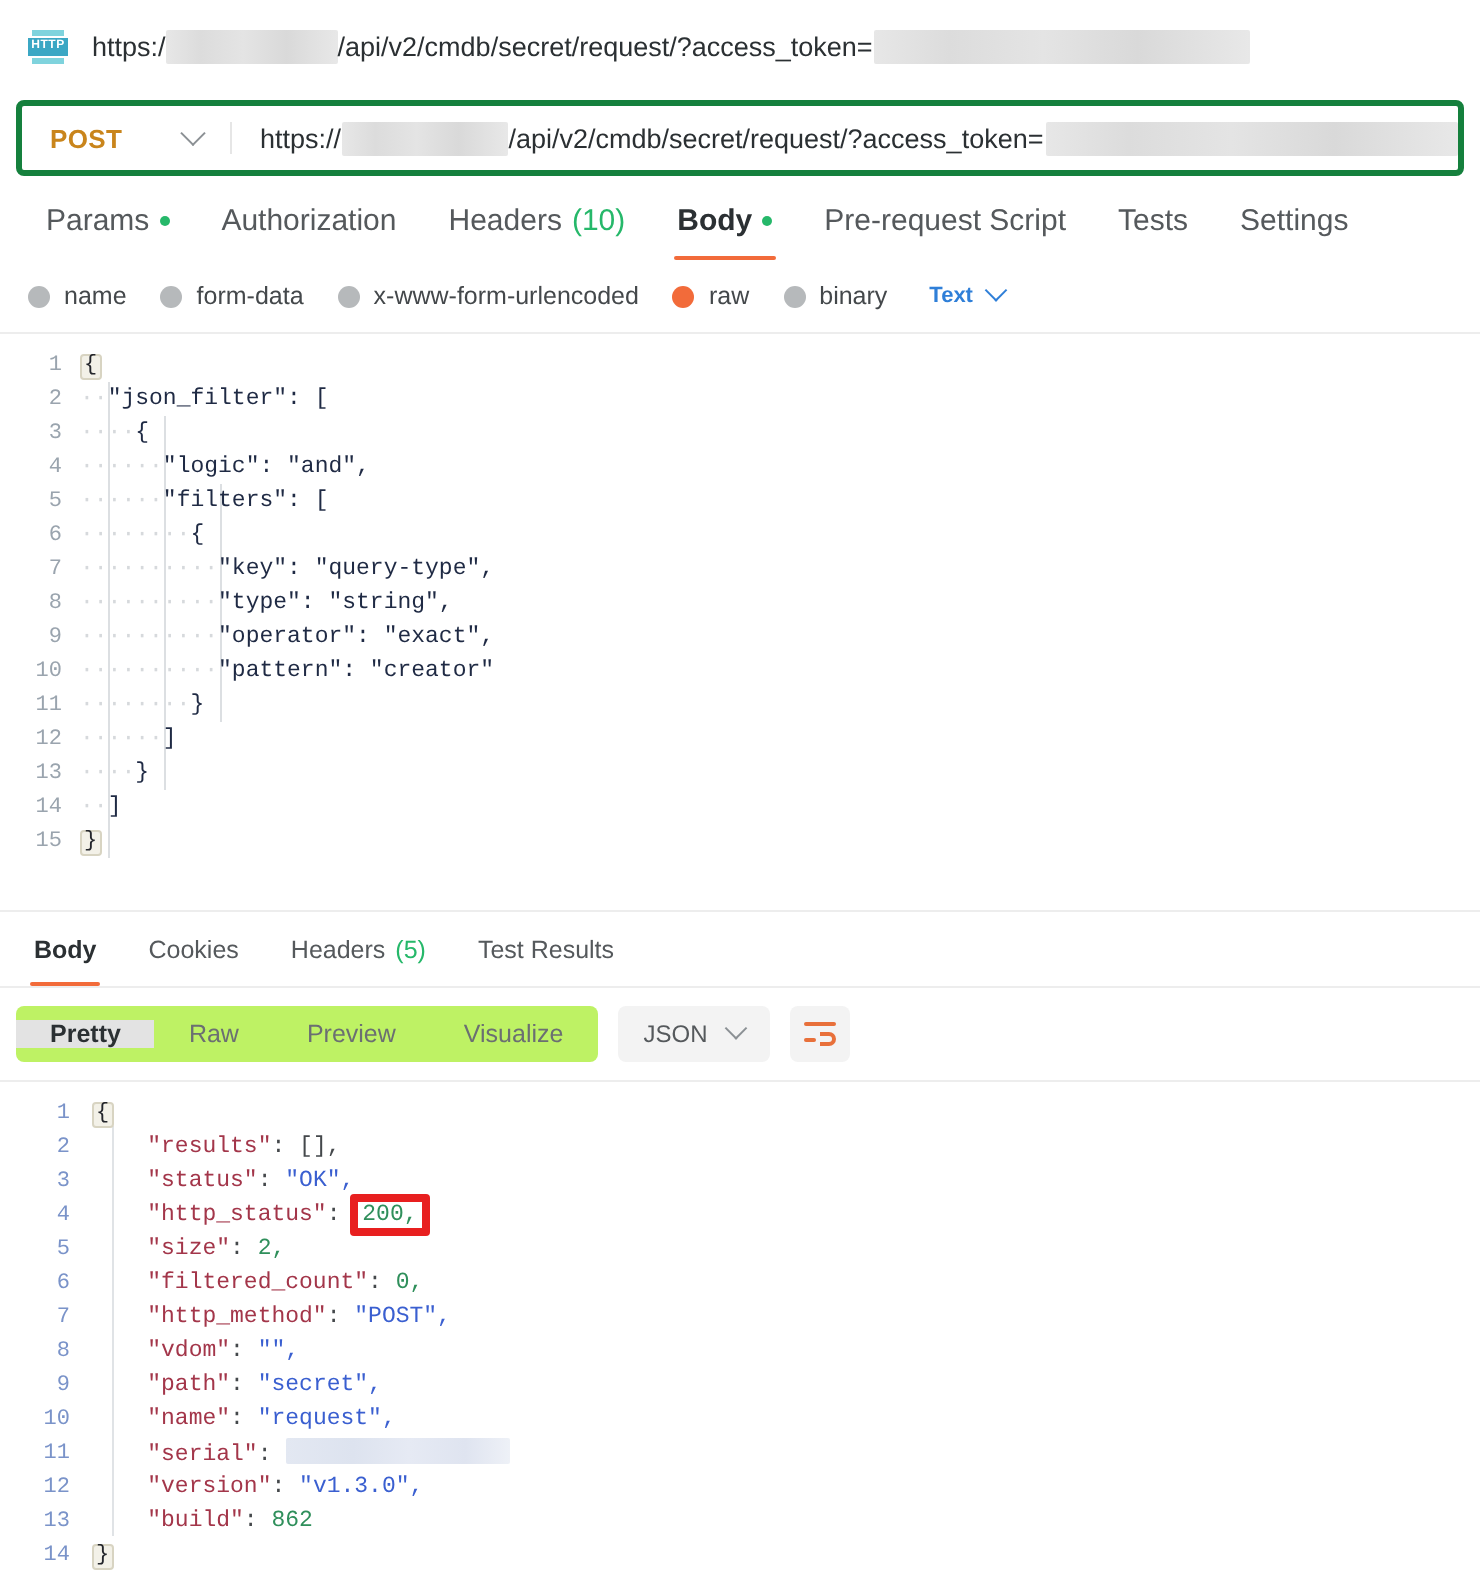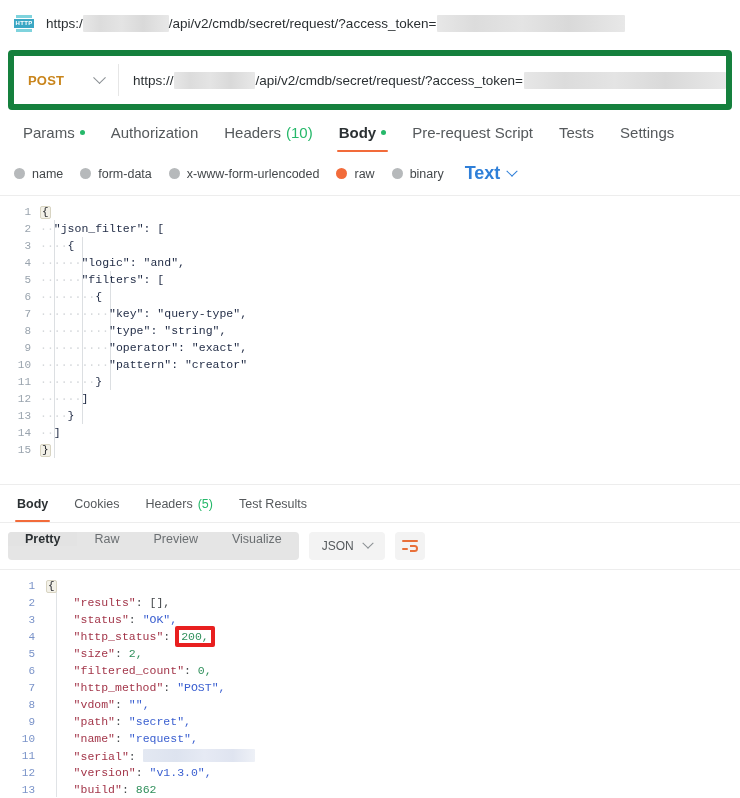--- a/index.html
+++ b/index.html
@@ -52,22 +52,22 @@
     background: linear-gradient(90deg,#e7e7e7 0%,#dcdcdc 20%,#e4e4e4 45%,#d9d9d9 70%,#e8e8e8 100%);
     border-radius: 1px;
     vertical-align: middle;
   }
   .blur.host-top { width: 86px; height: 17px; }
   .blur.token-top { width: 188px; height: 17px; margin-left: 1px; }
 
   
   .request-bar {
     margin: 4px 8px 0 8px;
-    height: 60px;
-    border: 6px solid #15803d;
+    height: 38px;
+    border: 3px solid #15803d;
     border-radius: 4px;
     background: #ffffff;
     display: flex;
     align-items: stretch;
     overflow: hidden;
   }
   .method-select {
     width: 104px;
     display: flex;
     align-items: center;
@@ -152,21 +152,21 @@
   .radio {
     width: 11px; height: 11px;
     border-radius: 50%;
     background: #b6b9bb;
     flex: 0 0 auto;
   }
   .radio.on { background: #f26b3a; }
   .text-type {
     display: flex; align-items: center; gap: 8px;
     margin-left: 4px;
-    font-size: 18px;
+    font-size: 11px;
     color: #2f7fd8;
     font-weight: bold;
     cursor: pointer;
   }
   .chev-blue {
     width: 8px; height: 8px;
     border-right: 1.6px solid #2f7fd8;
     border-bottom: 1.6px solid #2f7fd8;
     transform: rotate(45deg) translate(-2px,-2px);
   }
@@ -255,25 +255,25 @@
   .resp-tabs .rtab { font-size: 12.5px; }
 
   .resp-toolbar {
     display: flex;
     align-items: center;
     padding: 9px 0 9px 8px;
     gap: 0;
   }
   .seg {
     display: flex;
-    background: #e5e5e5;
+    background: #bef264;
     border-radius: 4px;
     overflow: hidden;
     height: 28px;
-    align-items: flex-start;
+    align-items: center;
   }
   .seg-btn {
     display: flex; align-items: center;
     padding: 0 17px;
     font-size: 12.5px;
     color: #6b6f72;
     cursor: pointer;
   }
   .seg-btn.active {
     background: #e3e3e3;

